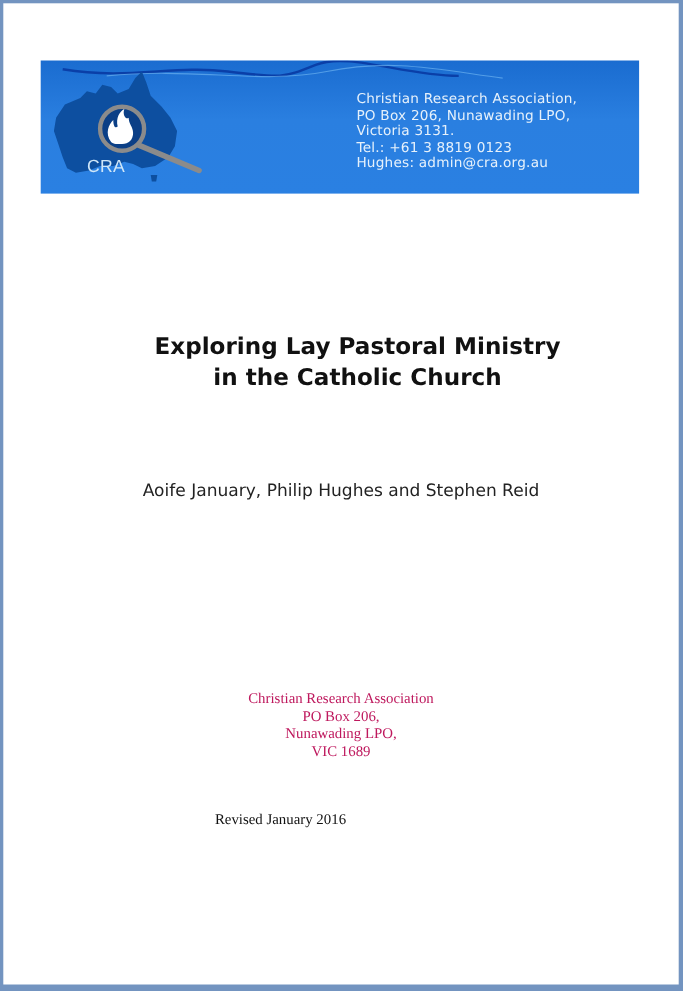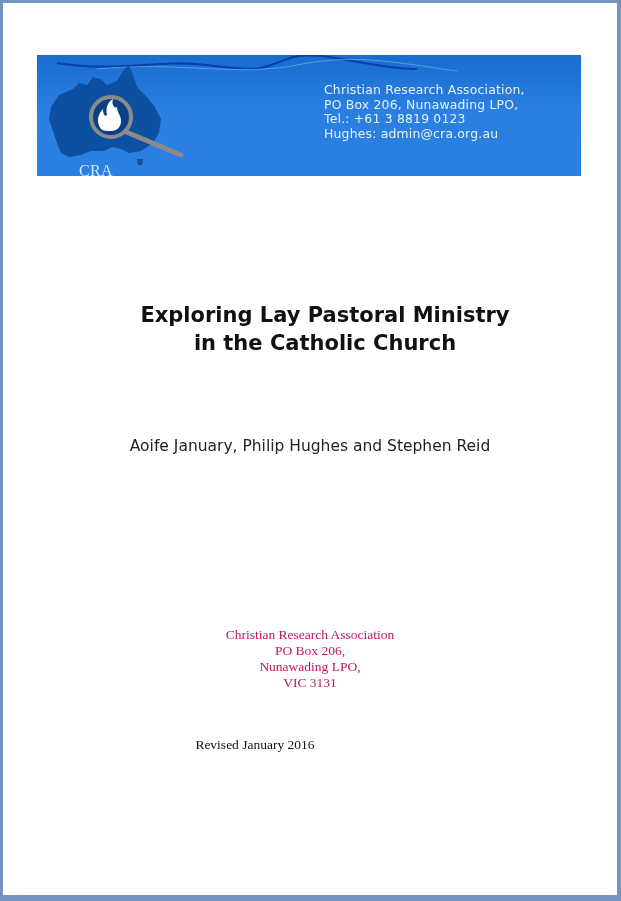--- a/index.html
+++ b/index.html
@@ -2,21 +2,21 @@
 <html><head>
 <meta charset="utf-8">
 <style>
   html, body { margin:0; padding:0; }
   body { width:621px; height:901px; background:#7394c0; position:relative; overflow:hidden; }
   .page { position:absolute; left:3px; top:3px; width:614px; height:892px; background:#ffffff; }
   .banner { position:absolute; left:34px; top:52px; width:544px; height:121px;
     background:linear-gradient(180deg,#1a6cd0 0%, #2a7fe0 45%, #2a80e2 100%); overflow:hidden; }
   .banner svg.wave { position:absolute; left:0; top:0; }
   .logo { position:absolute; left:0; top:0; width:160px; height:121px; }
-  .cra-text { position:absolute; left:42px; top:88px; color:#cfe6f8; font-family:Liberation Serif, serif; font-size:16px; letter-spacing:0.3px;margin-top:19px; }
+  .cra-text { position:absolute; left:42px; top:88px; color:#cfe6f8; font-family:Liberation Sans, sans-serif; font-size:16px; letter-spacing:0.3px; }
   .contact { position:absolute; left:287px; top:28px; color:#e6f1fb; font-family:"DejaVu Sans", sans-serif; font-size:12.4px; line-height:14.6px; letter-spacing:0.2px; }
   .contact div { white-space:nowrap; }
   .title { position:absolute; left:0; width:614px; top:298px; text-align:center; font-family:"DejaVu Sans", sans-serif; font-weight:bold; font-size:21px; line-height:28px; color:#111;padding-left:15px; }
   .authors { position:absolute; left:0; width:614px; top:434px; text-align:center; font-family:"DejaVu Sans", sans-serif; font-size:15.5px; color:#222; }
   .address { position:absolute; left:0; width:614px; top:624px; text-align:center; font-family:"Liberation Serif", serif; font-size:13.5px; line-height:16px; color:#be185d; }
   .revised { position:absolute; left:0; width:504px; top:734px; text-align:center; font-family:"Liberation Serif", serif; font-size:13.5px; color:#111; }
 </style>
 </head>
 <body>
 
@@ -37,33 +37,34 @@
 
       <circle cx="74" cy="62" r="20" fill="#0b3f86" stroke="#8b8b8b" stroke-width="4"></circle>
 
       <path d="M64,74 C58,66 62,58 66,54 C66,60 68,62 70,60 C68,52 72,46 76,44 C74,50 78,54 80,52 C80,58 84,60 84,66 C84,72 80,76 74,76 C70,76 66,76 64,74 Z" fill="#ffffff"></path>
     </svg>
     <div class="cra-text">CRA</div>
 
     <div class="contact">
       <div>Christian Research Association,</div>
       <div>PO Box 206, Nunawading LPO,</div>
+      <div>Victoria 3131.</div>
       <div>Tel.: +61 3 8819 0123</div>
       <div>Hughes: admin@cra.org.au</div>
     </div>
   </div>
 
   <div class="title">
     <div>Exploring Lay Pastoral Ministry</div>
     <div>in the Catholic Church</div>
   </div>
 
   <div class="authors">Aoife January, Philip Hughes and Stephen Reid</div>
 
   <div class="address">
     <div>Christian Research Association</div>
     <div>PO Box 206,</div>
     <div>Nunawading LPO,</div>
-    <div>VIC 3131</div>
+    <div>VIC 1689</div>
   </div>
 
   <div class="revised">Revised January 2016</div>
 </div>
 
 </body></html>

